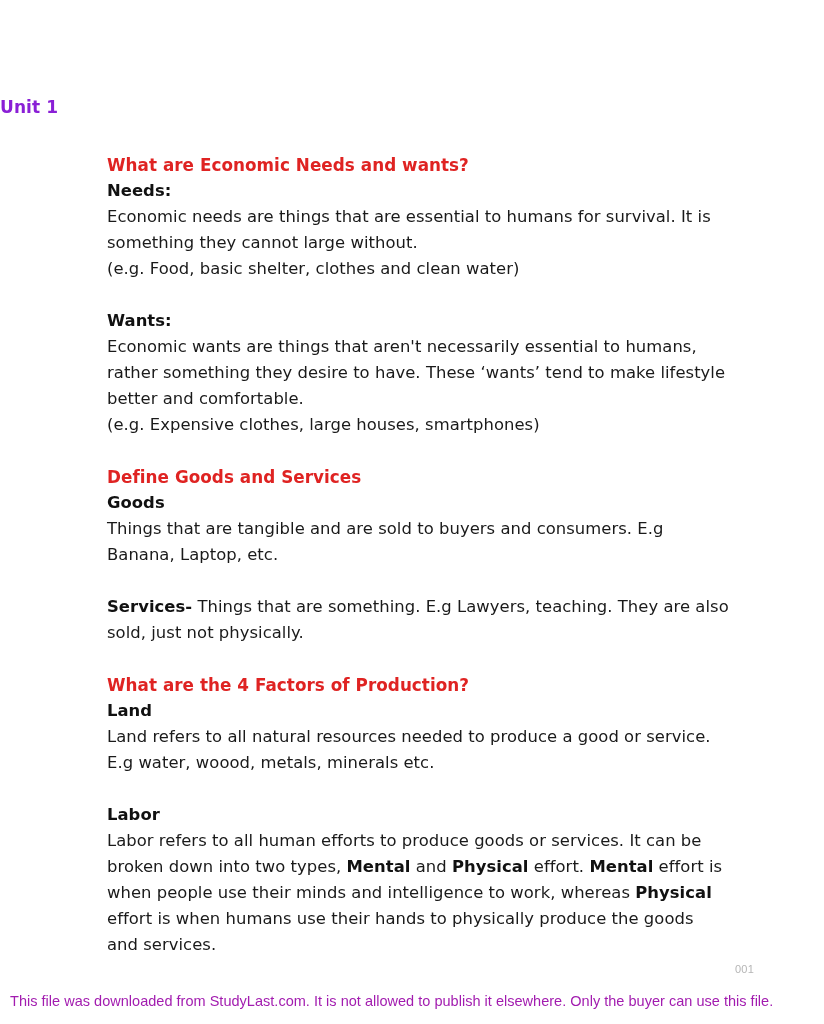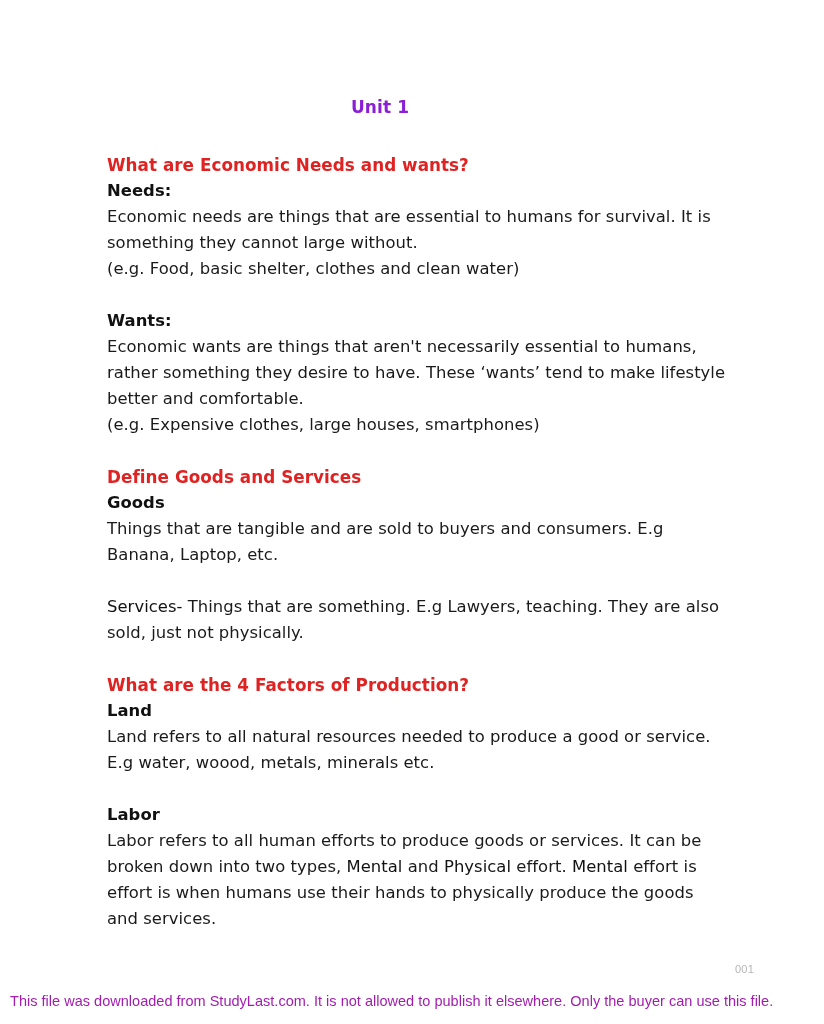--- a/index.html
+++ b/index.html
@@ -23,21 +23,21 @@
     inset: 0;
     background: #ffffff;
   }
 
   
   .doc-title {
     position: absolute;
     top: 97px;
     left: 0;
     width: 760px;
-    text-align: center;
+    text-align: left;
     font-size: 17px;
     font-weight: bold;
     letter-spacing: 0.1px;
     color: #8a1fd6;
   }
 
   
   .content {
     position: absolute;
     top: 152px;
@@ -66,21 +66,21 @@
   .h-sub {
     font-size: 16.4px;
     line-height: 26px;
     font-weight: bold;
     color: #111111;
     letter-spacing: 0.05px;
   }
 
   .spacer { height: 26px; }
 
-  .b { font-weight: normal; color: #111111; text-align: right; }
+  .b { font-weight: bold; color: #111111; text-align: right; }
 
   
   .footer-note {
     position: absolute;
     left: 10px;
     top: 992px;
     font-family: "Liberation Sans", sans-serif;
     font-size: 14.5px;
     line-height: 18px;
     color: #a21caf;
@@ -138,20 +138,21 @@
 
     <div class="block">
       <div class="h-red">What are the 4 Factors of Production?</div>
       <div class="h-sub">Land</div>
       <div class="line">Land refers to all natural resources needed to produce a good or service.</div>
       <div class="line">E.g water, woood, metals, minerals etc.</div>
       <div class="spacer"></div>
       <div class="h-sub">Labor</div>
       <div class="line">Labor refers to all human efforts to produce goods or services. It can be</div>
       <div class="line"><span>broken down into two types, </span><span class="b">Mental</span><span> and </span><span class="b">Physical</span><span> effort. </span><span class="b">Mental</span><span> effort is</span></div>
+      <div class="line"><span>when people use their minds and intelligence to work, whereas </span><span class="b">Physical</span></div>
       <div class="line">effort is when humans use their hands to physically produce the goods</div>
       <div class="line">and services.</div>
     </div>
 
   </div>
 
   <div class="page-number">001</div>
   <div class="footer-note">This file was downloaded from StudyLast.com. It is not allowed to publish it elsewhere. Only the buyer can use this file.</div>
 
 </div>

